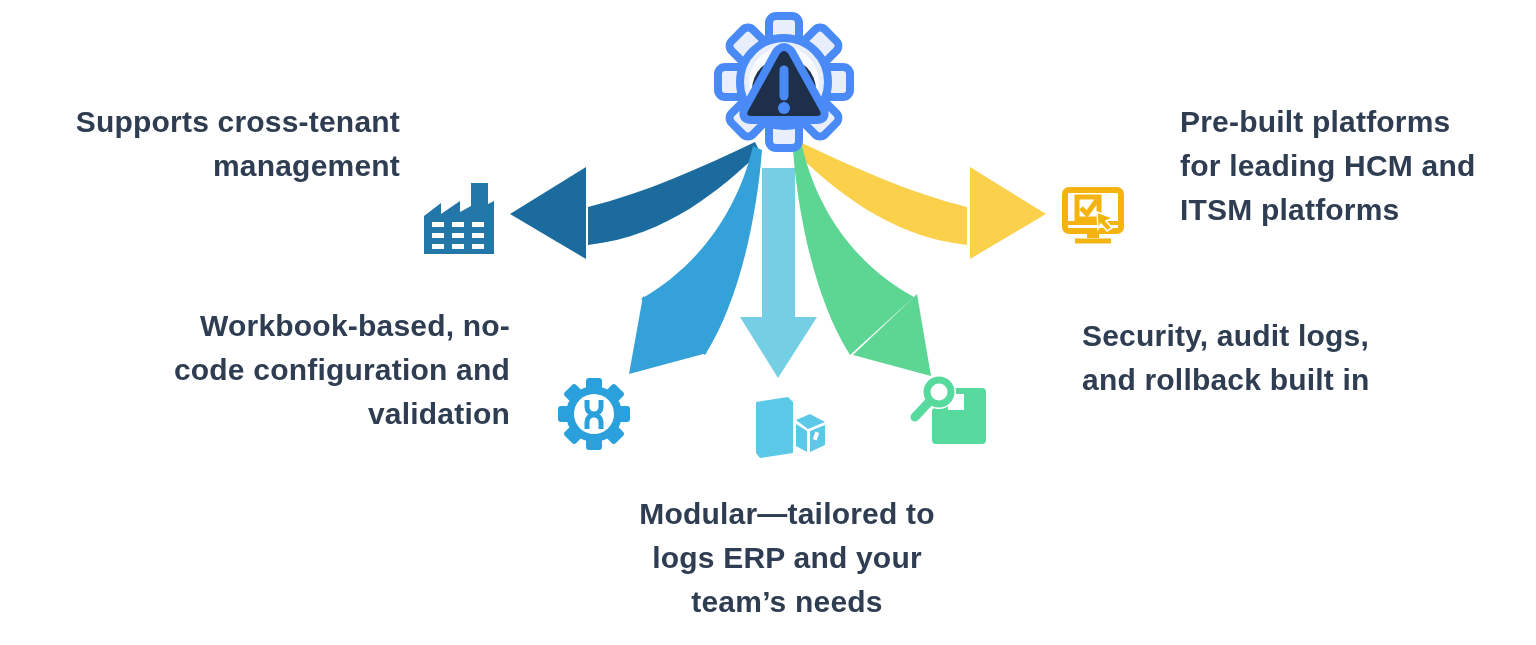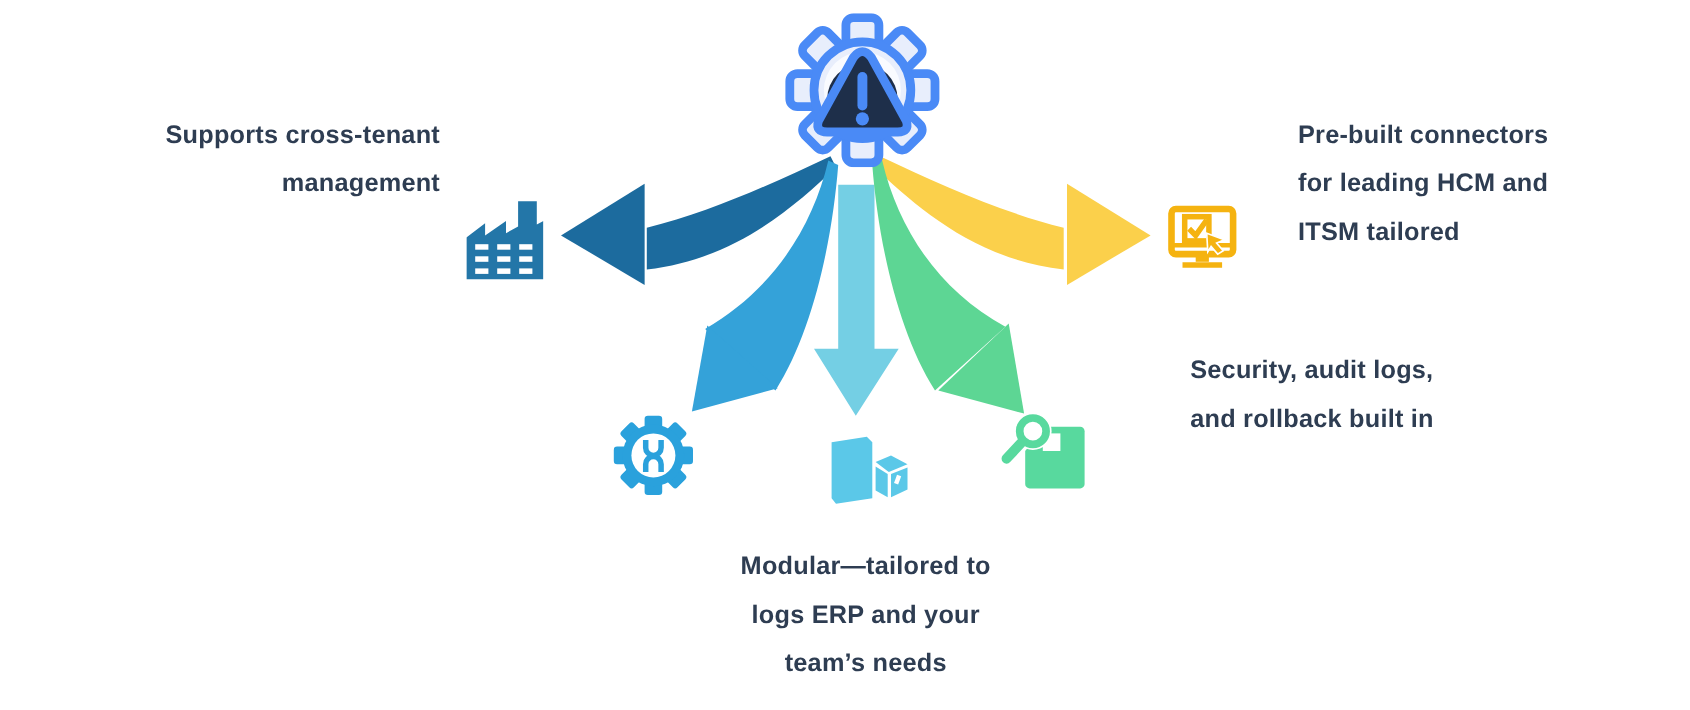--- a/index.html
+++ b/index.html
@@ -8,21 +8,21 @@
     background:#ffffff;
     overflow:hidden;
     font-family:"Liberation Sans", sans-serif;
     position:relative;
   }
   .canvas{position:absolute;inset:0;}
   .layer{position:absolute;left:0;top:0;}
   .label{
     position:absolute;
     font-weight:700;
-    font-size:23px;
+    font-size:30px;
     line-height:44px;
     color:var(--text);
     letter-spacing:0.2px;
   }
   .align-right{text-align:right;}
   .align-left{text-align:left;}
   .align-center{text-align:center;}
 
   
   .arrow-left{fill:var(--arrow_left);}
@@ -190,31 +190,36 @@
     <rect class="monitor-stroke" x="17" y="11" width="22" height="22" stroke-width="5"></rect>
     <path class="monitor-stroke" d="M21 22 L27 28 L37 14" stroke-width="5"></path>
     <path class="monitor-fill" d="M37 26 L53 32 L46 35 L52 42 L47 45 L41 38 L38 43 Z" stroke="#ffffff" stroke-width="1.5"></path>
   </svg>
 
   <div class="label align-right" style="left:30px;top:100px;width:370px">
     <div>Supports cross-tenant</div>
     <div>management</div>
   </div>
 
+  <div class="label align-right" style="left:150px;top:304px;width:360px">
+    <div>Workbook-based, no-</div>
+    <div>code configuration and</div>
+    <div>validation</div>
+  </div>
 
   <div class="label align-center" style="left:592px;top:492px;width:390px">
     <div>Modular—tailored to</div>
     <div>logs ERP and your</div>
     <div>team’s needs</div>
   </div>
 
   <div class="label align-left" style="left:1082px;top:314px;width:380px">
     <div>Security, audit logs,</div>
     <div>and rollback built in</div>
   </div>
 
   <div class="label align-left" style="left:1180px;top:100px;width:350px">
-    <div>Pre-built connectors</div>
+    <div>Pre-built platforms</div>
     <div>for leading HCM and</div>
-    <div>ITSM tailored</div>
+    <div>ITSM platforms</div>
   </div>
 
 </div>
 
 </body></html>

